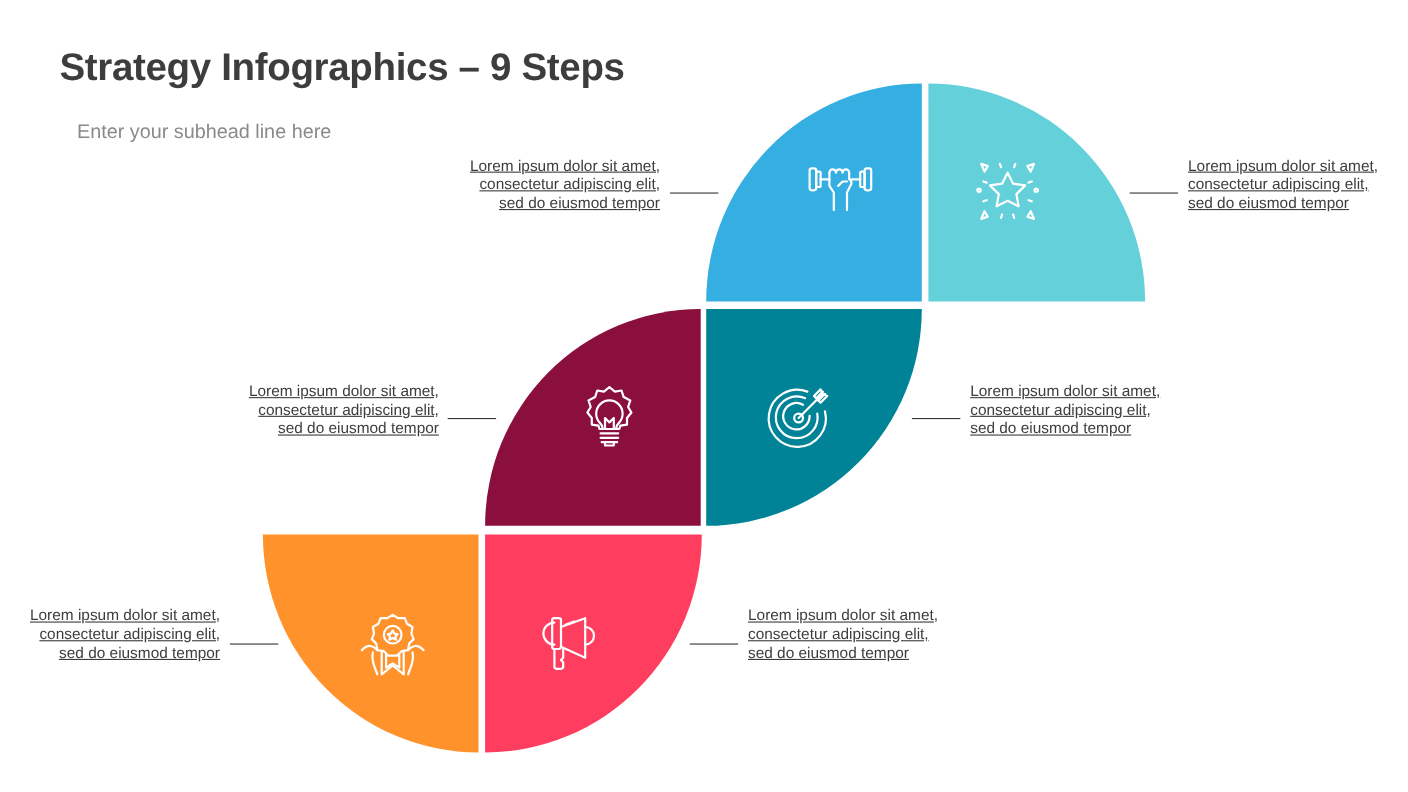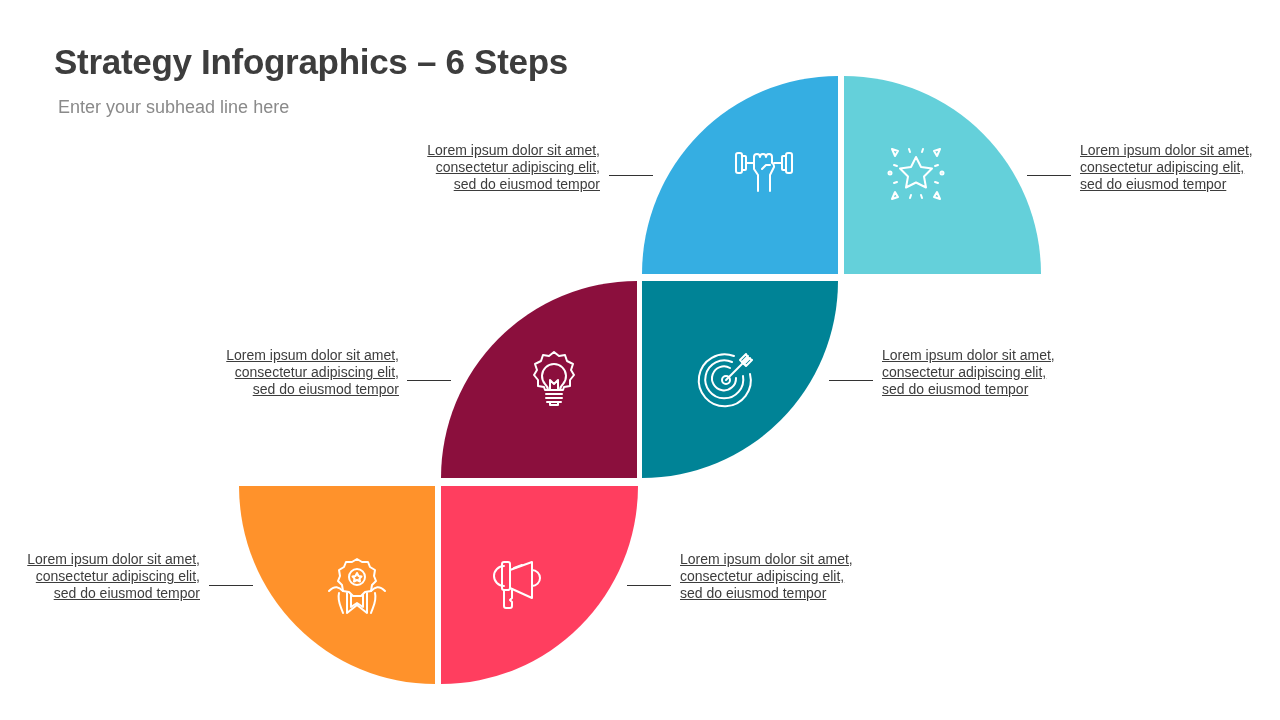--- a/index.html
+++ b/index.html
@@ -1,30 +1,30 @@
 <!DOCTYPE html>
 <html><head>
 <meta charset="utf-8">
 <style>
   html,body{margin:0;padding:0;background:#ffffff;}
   body{width:1280px;height:720px;position:relative;overflow:hidden;font-family:"Liberation Sans","DejaVu Sans",sans-serif;}
   .title{position:absolute;left:54px;top:42px;font-size:35px;font-weight:bold;color:#3d3d3d;letter-spacing:-0.3px;margin:0;}
-  .subtitle{position:absolute;left:54px;top:93px;font-size:18px;color:#8a8a8a;margin:4px;}
+  .subtitle{position:absolute;left:54px;top:93px;font-size:18px;color:#8a8a8a;margin:16px;}
   svg.diagram{position:absolute;left:0;top:0;}
   .desc{position:absolute;width:180px;font-size:14px;line-height:17px;color:#3d3d3d;text-decoration:underline;}
   .desc.right{text-align:right;}
   .desc.left{text-align:left;}
   .connector{position:absolute;height:1px;background:#333333;}
   .icon{position:absolute;width:64px;height:64px;}
   .icon svg{width:64px;height:64px;}
 </style>
 </head>
 <body>
 
-<h1 class="title">Strategy Infographics – 6 Steps</h1>
+<h1 class="title">Strategy Infographics – 9 Steps</h1>
 <p class="subtitle">Enter your subhead line here</p>
 
 <svg class="diagram" width="1280" height="720" viewBox="0 0 1280 720">
 
   <path d="M838,274 L642,274 A196,198 0 0 1 838,76 Z" fill="#35AEE2"></path>
 
   <path d="M844,274 L844,76 A197,198 0 0 1 1041,274 Z" fill="#64D0DA"></path>
 
   <path d="M637,478 L441,478 A196,197 0 0 1 637,281 Z" fill="#8B0F3D"></path>
 

